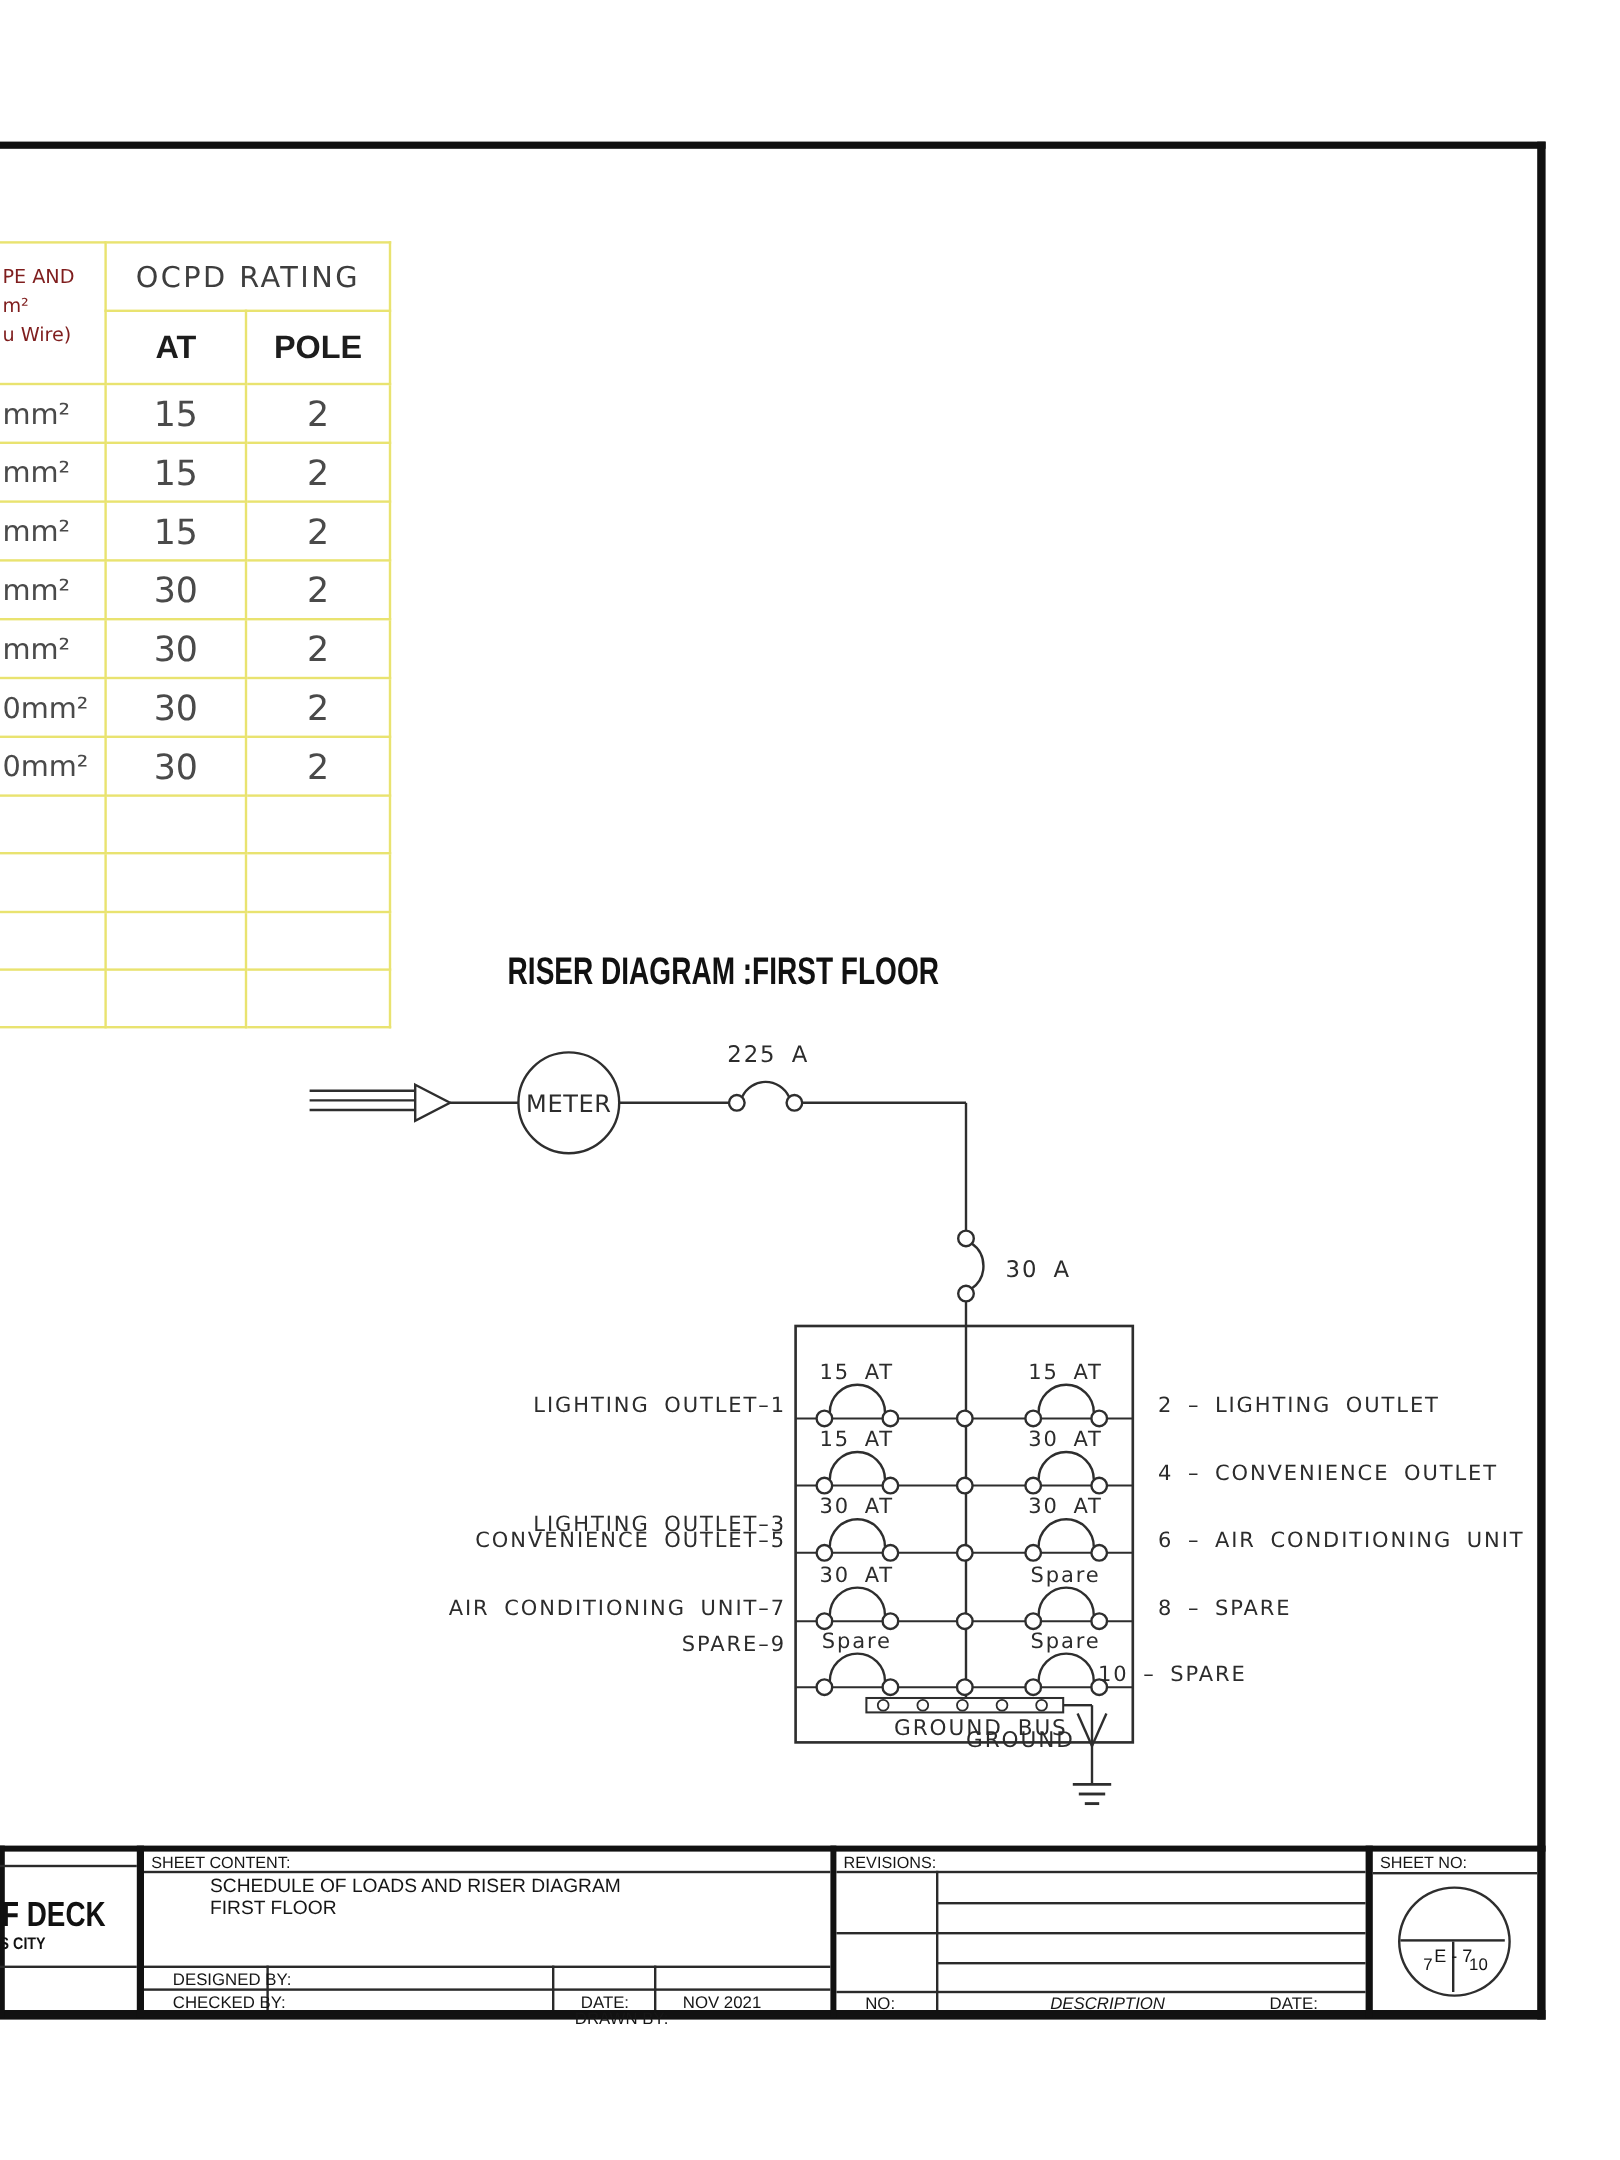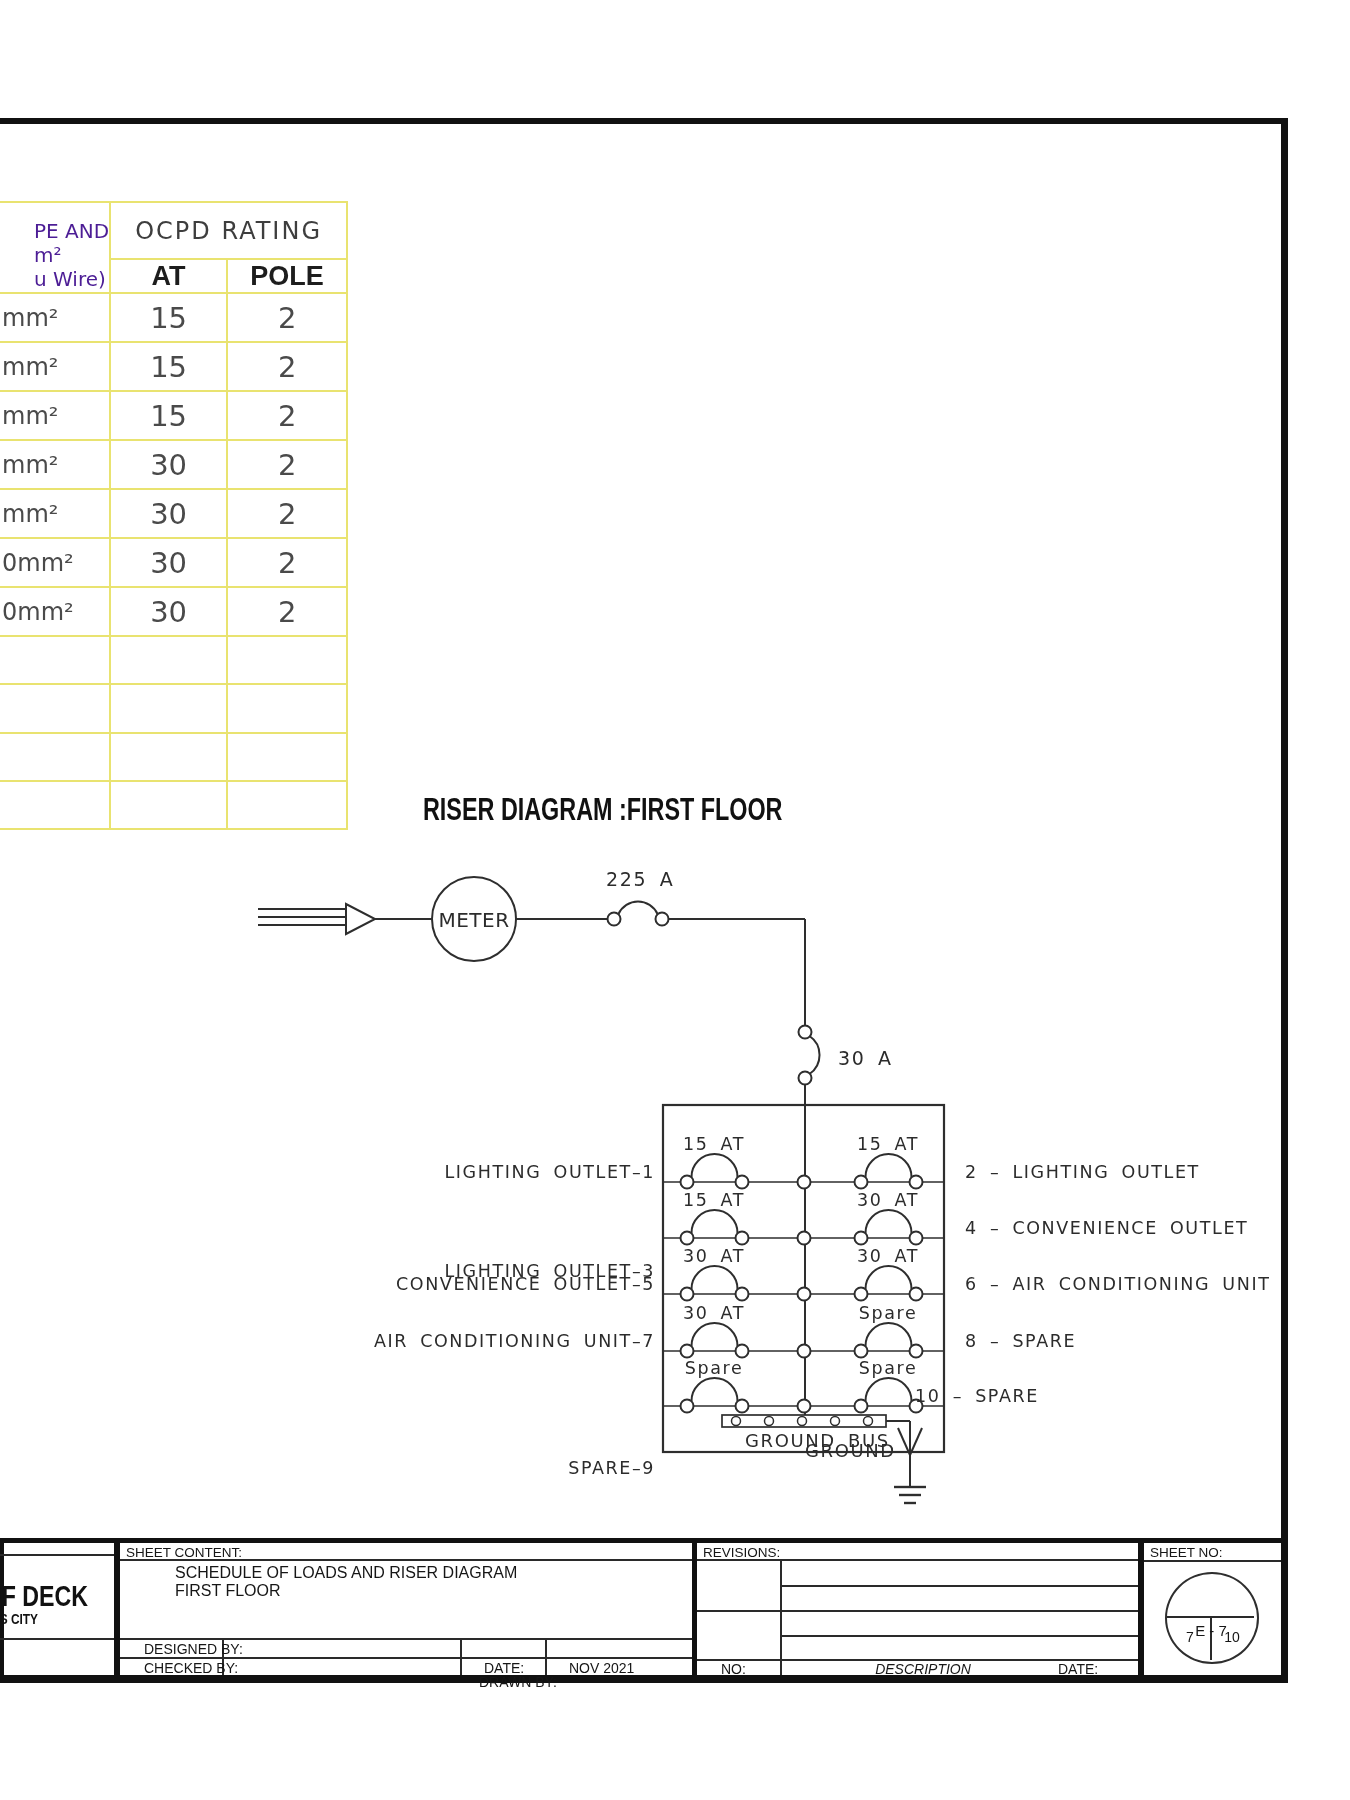--- a/index.html
+++ b/index.html
@@ -9,21 +9,21 @@
   
   .bar{position:absolute;background:#111;}
   .thin{position:absolute;background:#2a2a2a;}
   
   table.sched{position:absolute;left:0;top:201px;border-collapse:collapse;table-layout:fixed;}
   table.sched td{border:2px solid #e9e370;padding:0;vertical-align:middle;overflow:visible;}
   table.sched td.noleft{border-left:none;}
   .cad{font-family:"DejaVu Sans",sans-serif;color:#3d3d3d;}
   .frag{font-size:24px;color:#4a4a4a;padding-left:2px;white-space:nowrap;}
   .fragsmall{font-size:15px;}
-  .hdrfrag{font-size:20px;line-height:24px;padding-left:2px;white-space:nowrap;color:#4c1d95;margin-left:32px;}
+  .hdrfrag{font-size:16px;line-height:24px;padding-left:2px;white-space:nowrap;color:#7f1d1d;}
   .ocpd{font-size:24px;letter-spacing:2px;text-align:center;color:#3e3e3e;}
   .colhdr{font-family:"Liberation Sans",sans-serif;font-weight:bold;font-size:27px;text-align:center;color:#1d1d1d;}
   .num{font-size:29px;text-align:center;color:#4a4a4a;}
   
   .rtitle{font-family:"Liberation Sans",sans-serif;font-weight:bold;font-size:32px;color:#111;
           white-space:nowrap;transform:scaleX(0.73);transform-origin:left top;line-height:1;}
   .lbl{font-family:"DejaVu Sans",sans-serif;font-size:17.5px;color:#2c2c2c;letter-spacing:1.6px;
        word-spacing:5px;white-space:nowrap;line-height:22px;}
   .ctr{text-align:center;}
   .rgt{text-align:right;}
@@ -58,21 +58,21 @@
         <tr style="height:57px;">
       <td class="noleft" rowspan="2" style="vertical-align:top;">
         <div class="hdrfrag cad" style="padding-top:16px;">PE AND</div>
         <div class="hdrfrag cad fragsmall">m²</div>
         <div class="hdrfrag cad">u Wire)</div>
       </td>
       <td colspan="2">
             <div class="ocpd cad">OCPD RATING</div>
           </td>
     </tr>
-    <tr style="height:34px;padding-left:18px;">
+    <tr style="height:61px;padding-left:18px;">
       <td>
             <div class="colhdr">AT</div>
           </td>
       <td>
             <div class="colhdr">POLE</div>
           </td>
     </tr>
     <tr style="height:49px;">
       <td class="noleft">
             <div class="frag cad">mm²</div>
@@ -291,21 +291,21 @@
   <div class="abs lbl ctr" style="left:828px;top:1133px;width:120px;">15 AT</div>
   <div class="abs lbl ctr" style="left:828px;top:1189px;width:120px;">30 AT</div>
   <div class="abs lbl ctr" style="left:828px;top:1245px;width:120px;">30 AT</div>
   <div class="abs lbl ctr" style="left:828px;top:1302px;width:120px;">Spare</div>
   <div class="abs lbl ctr" style="left:828px;top:1357px;width:120px;">Spare</div>
 
   <div class="abs lbl rgt" style="left:255px;top:1161px;width:400px;">LIGHTING OUTLET–1</div>
   <div class="abs lbl rgt" style="left:255px;top:1260px;width:400px;">LIGHTING OUTLET–3</div>
   <div class="abs lbl rgt" style="left:255px;top:1273px;width:400px;">CONVENIENCE OUTLET–5</div>
   <div class="abs lbl rgt" style="left:255px;top:1330px;width:400px;">AIR CONDITIONING UNIT–7</div>
-  <div class="abs lbl rgt" style="left:255px;top:1457px;width:400px;">SPARE–9</div>
+  <div class="abs lbl rgt" style="left:255px;top:1360px;width:400px;">SPARE–9</div>
 
   <div class="abs lbl" style="left:965px;top:1161px;">2 – LIGHTING OUTLET</div>
   <div class="abs lbl" style="left:965px;top:1217px;">4 – CONVENIENCE OUTLET</div>
   <div class="abs lbl" style="left:965px;top:1273px;">6 – AIR CONDITIONING UNIT</div>
   <div class="abs lbl" style="left:965px;top:1330px;">8 – SPARE</div>
   <div class="abs lbl" style="left:915px;top:1385px;">10 – SPARE</div>
 
   <div class="abs lbl" style="left:745px;top:1430px;font-size:18px;">GROUND BUS</div>
   <div class="abs lbl" style="left:805px;top:1440px;font-size:18px;">GROUND</div>
 

